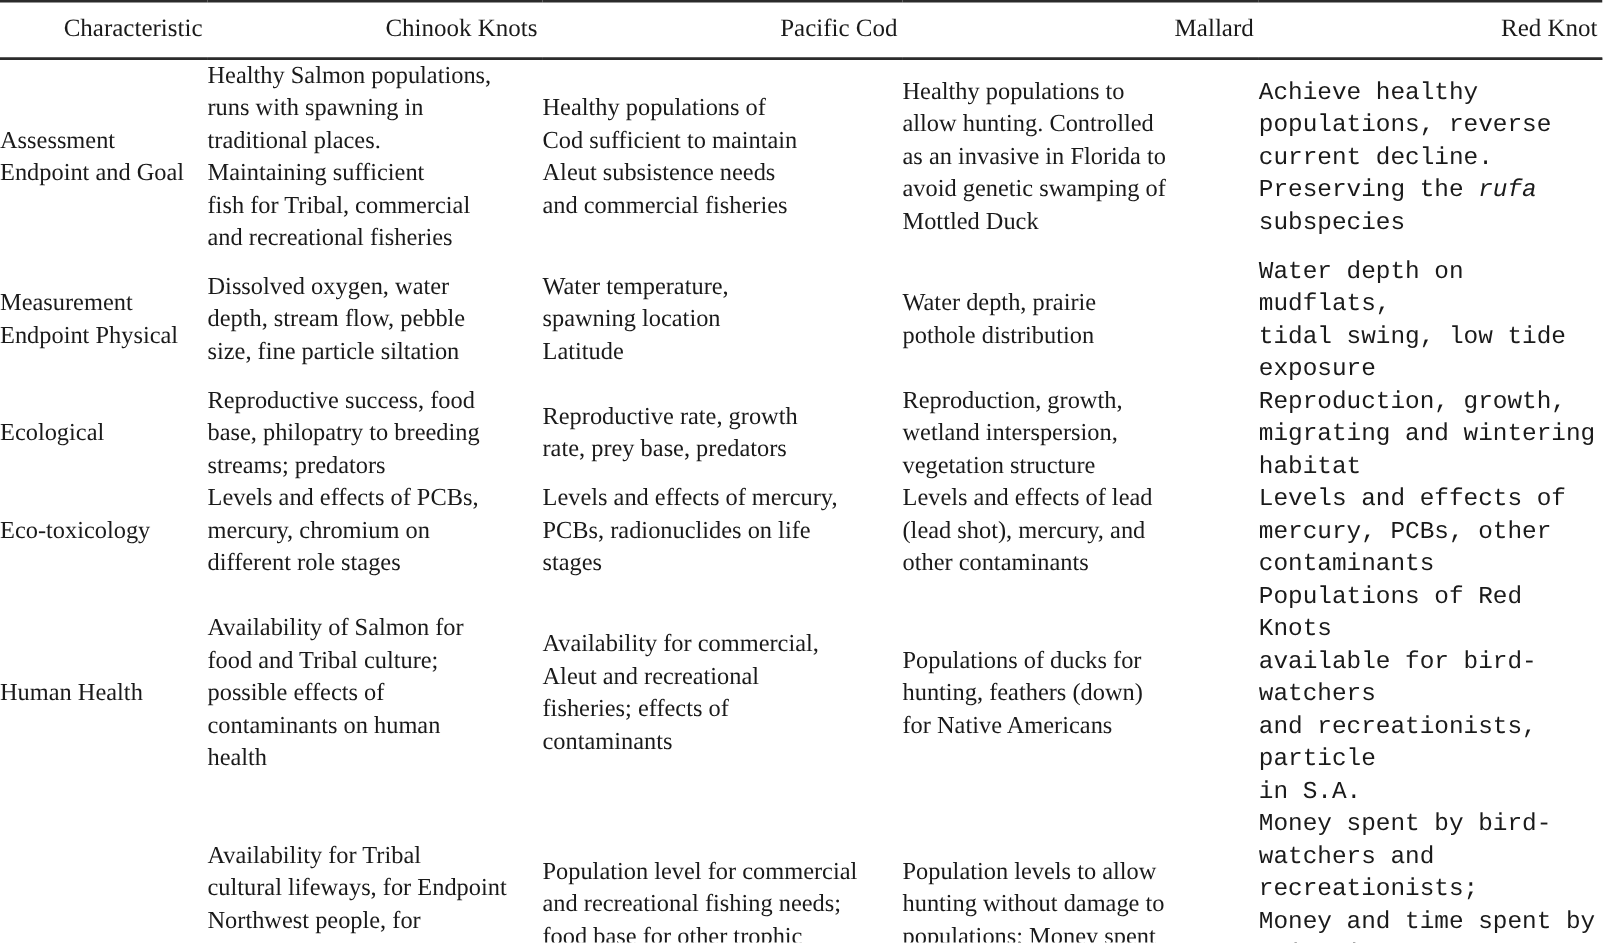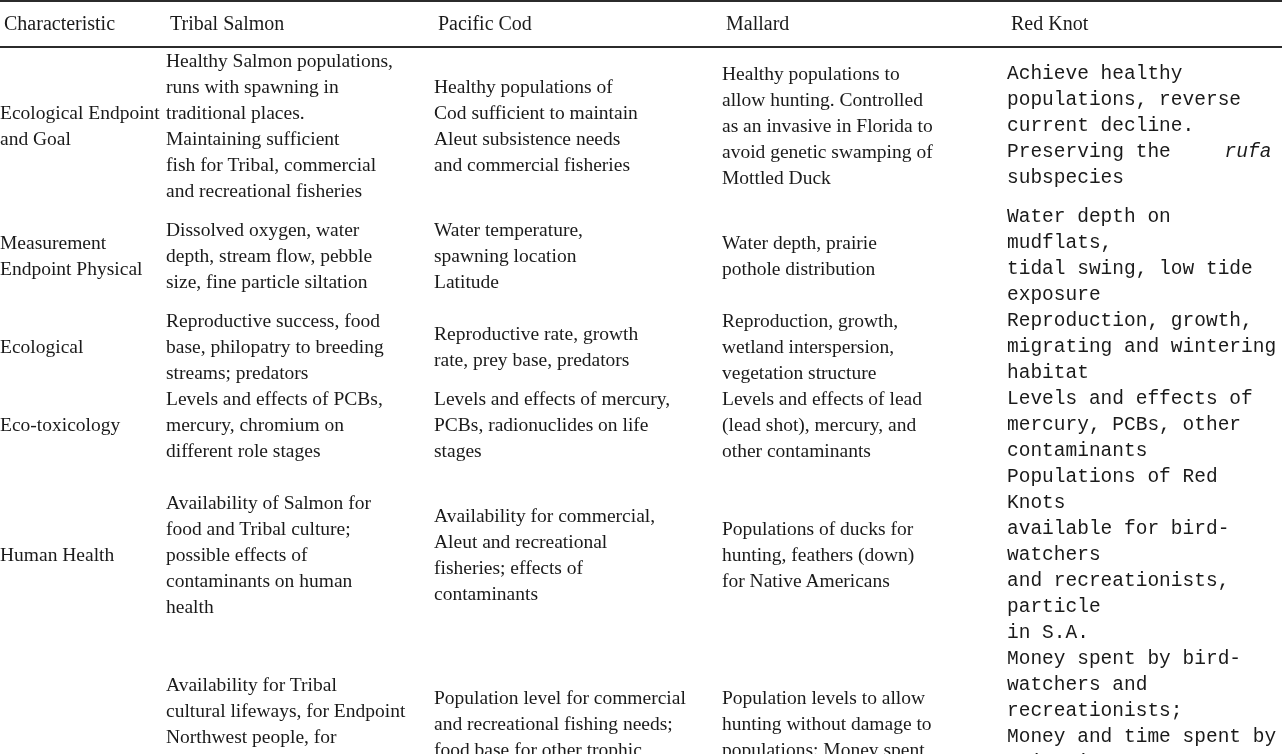--- a/index.html
+++ b/index.html
@@ -37,21 +37,21 @@
     border-top: 2px solid #2b2b2b;
     height: 0;
     padding: 0;
     font-size: 0;
     line-height: 0;
   }
   table.species-table thead tr.header-row th {
     border-bottom: 2px solid #2b2b2b;
     padding: 9px 4px 11px 4px;
     font-weight: normal;
-    text-align: left;
+    text-align: right;
     vertical-align: middle;
     font-size: 20px;
     line-height: 24px;
     margin-top: 32px;
   }
 
   table.species-table tbody td {
     vertical-align: middle;
     padding: 0;
     border: none;
@@ -88,21 +88,21 @@
   td.c2 { padding-left: 10px; }
   td.c3 { padding-left: 8px; }
   td.c4 { padding-left: 9px; }
   td.c5 { padding-left: 10px; font-family: Liberation Mono, monospace; }
 
   
   tr.r-assessment td.cell .cell-text { }
   tr.r-measure  td.cell.c3 .cell-text,
   tr.r-measure  td.cell.c4 .cell-text { }
 
-  em.sci { font-style: italic; margin-left: 42px; }
+  em.sci { font-style: italic; }
 </style>
 </head>
 <body>
 
 <div class="table-wrap">
   <table class="species-table">
     <colgroup>
       <col class="c-label">
       <col class="c-salmon">
       <col class="c-cod">
@@ -112,31 +112,31 @@
     <thead>
       <tr class="rule-top">
         <th></th>
         <th></th>
         <th></th>
         <th></th>
         <th></th>
       </tr>
       <tr class="header-row">
         <th>Characteristic</th>
-        <th>Tribal Salmon</th>
+        <th>Chinook Knots</th>
         <th>Pacific Cod</th>
         <th>Mallard</th>
         <th>Red Knot</th>
       </tr>
     </thead>
     <tbody>
 
       <tr class="r-assessment">
         <td class="row-label">
-          <span class="label-text">Ecological
+          <span class="label-text">Assessment
 Endpoint
 and Goal</span>
         </td>
         <td class="cell c2">
           <span class="cell-text">Healthy Salmon populations,
 runs with spawning in
 traditional places.
 Maintaining sufficient
 fish for Tribal, commercial
 and recreational fisheries</span>

